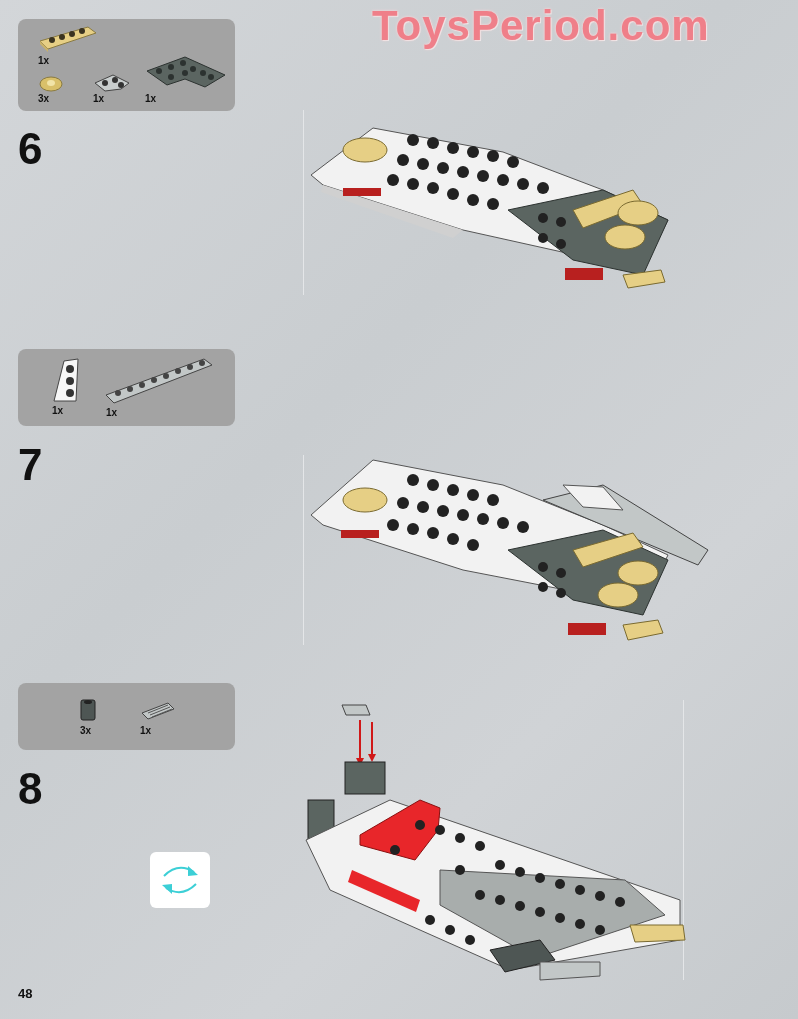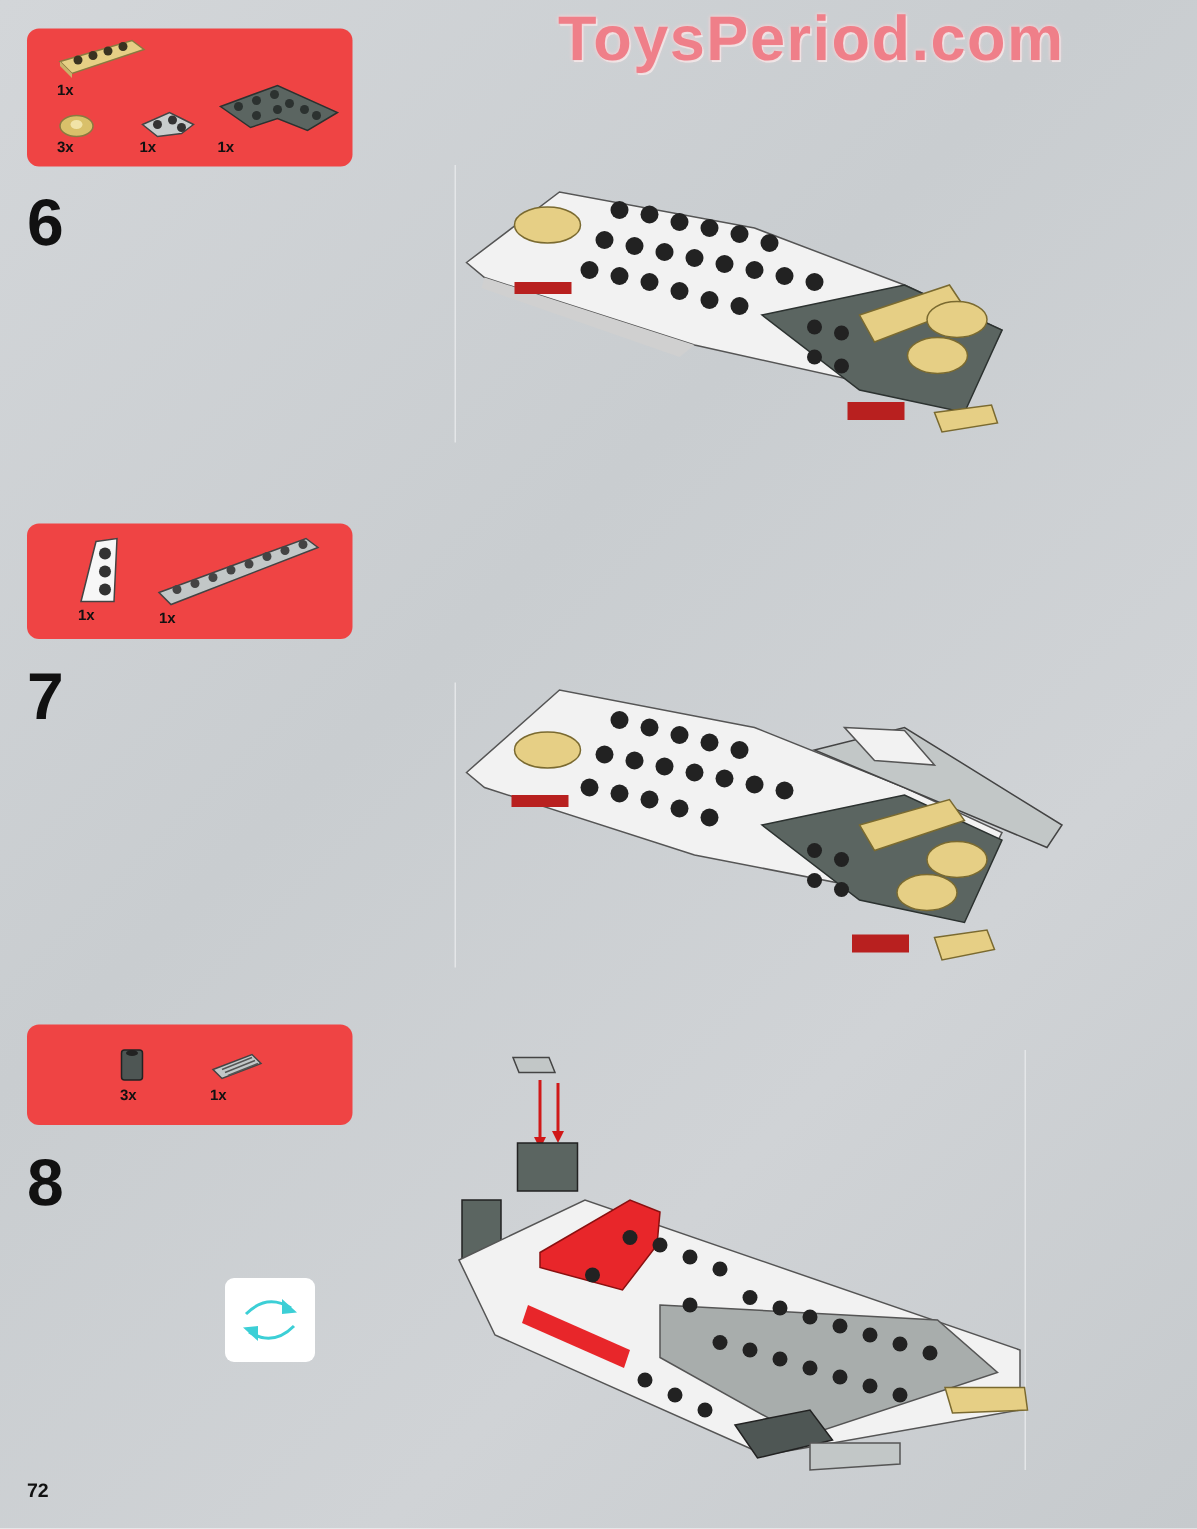--- a/index.html
+++ b/index.html
@@ -7,21 +7,21 @@
     width:798px; height:1019px; position:relative; overflow:hidden;
     background: linear-gradient(135deg, #d3d6d9 0%, #c9cdd0 40%, #d0d3d6 70%, #c6cacd 100%);
     font-family: "Liberation Sans", sans-serif;
   }
   .watermark {
     position:absolute; top:2px; left:372px; font-size:42px; font-weight:bold;
     color:#ef7f89; letter-spacing:1px;
     text-shadow: 0 0 2px #f3d3d6, 0 0 3px #f3d3d6, 1px 1px 0 #eee;
   }
   .parts-box {
-    position:absolute; left:18px; width:217px; background:#ef4444; border-radius:8px;
+    position:absolute; left:18px; width:217px; background:#a3a3a3; border-radius:8px;
   }
   .part { position:absolute; }
   .part .qty { position:absolute; font-size:10px; font-weight:bold; color:#111; }
   .step-num { position:absolute; left:18px; font-size:44px; font-weight:bold; color:#111; }
   .page-num { position:absolute; left:18px; top:986px; font-size:13px; font-weight:bold; color:#111; }
   .rotate-btn {
     position:absolute; left:150px; top:852px; width:60px; height:56px; background:#fff; border-radius:6px;
     display:flex; align-items:center; justify-content:center;
   }
   .model { position:absolute; }
@@ -265,13 +265,13 @@
         <circle cx="260" cy="218" r="5"></circle>
         <circle cx="280" cy="224" r="5"></circle>
         <circle cx="300" cy="230" r="5"></circle>
       <circle cx="130" cy="220" r="5"></circle>
         <circle cx="150" cy="230" r="5"></circle>
         <circle cx="170" cy="240" r="5"></circle>
     </g>
   </svg>
 </div>
 
-<div class="page-num">72</div>
+<div class="page-num">48</div>
 
 </body></html>

